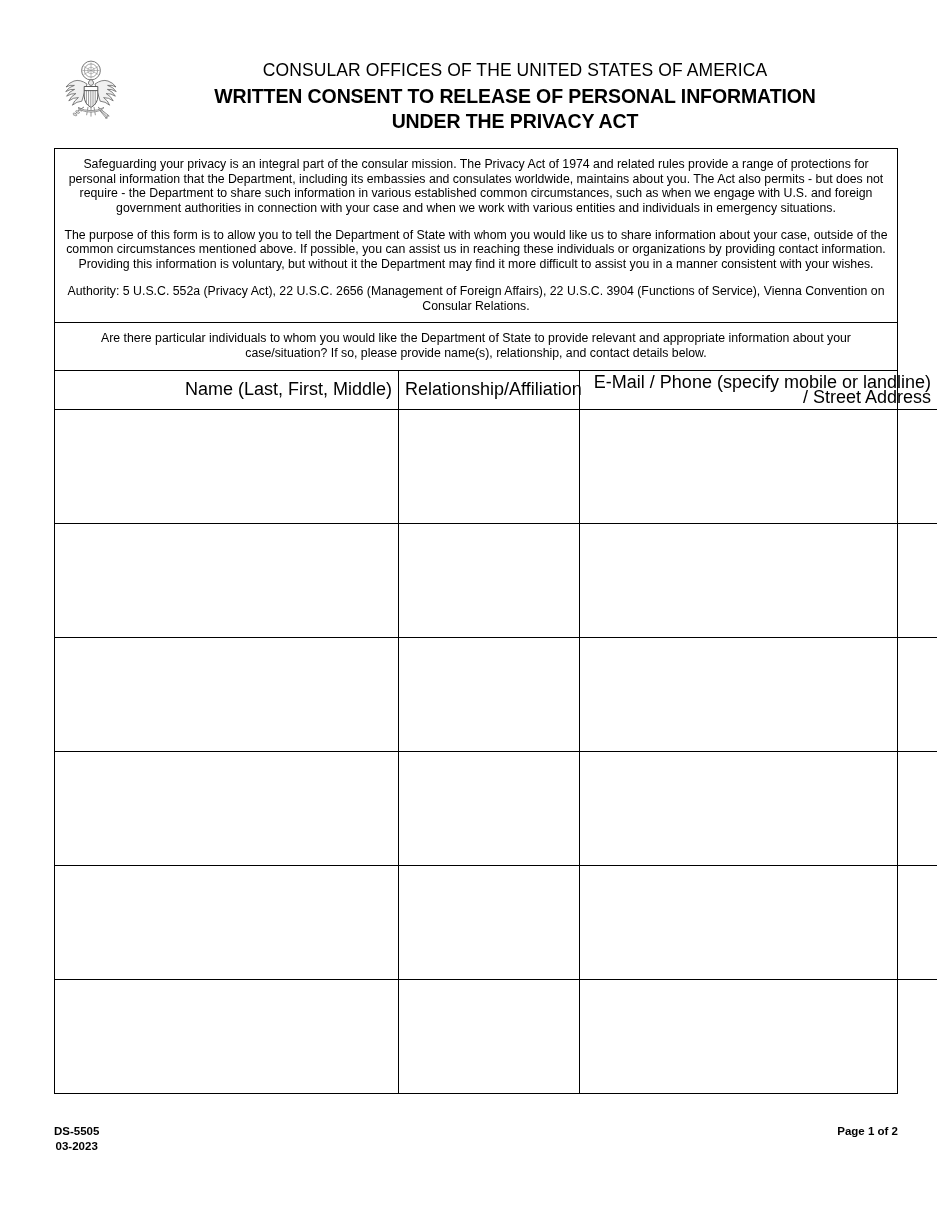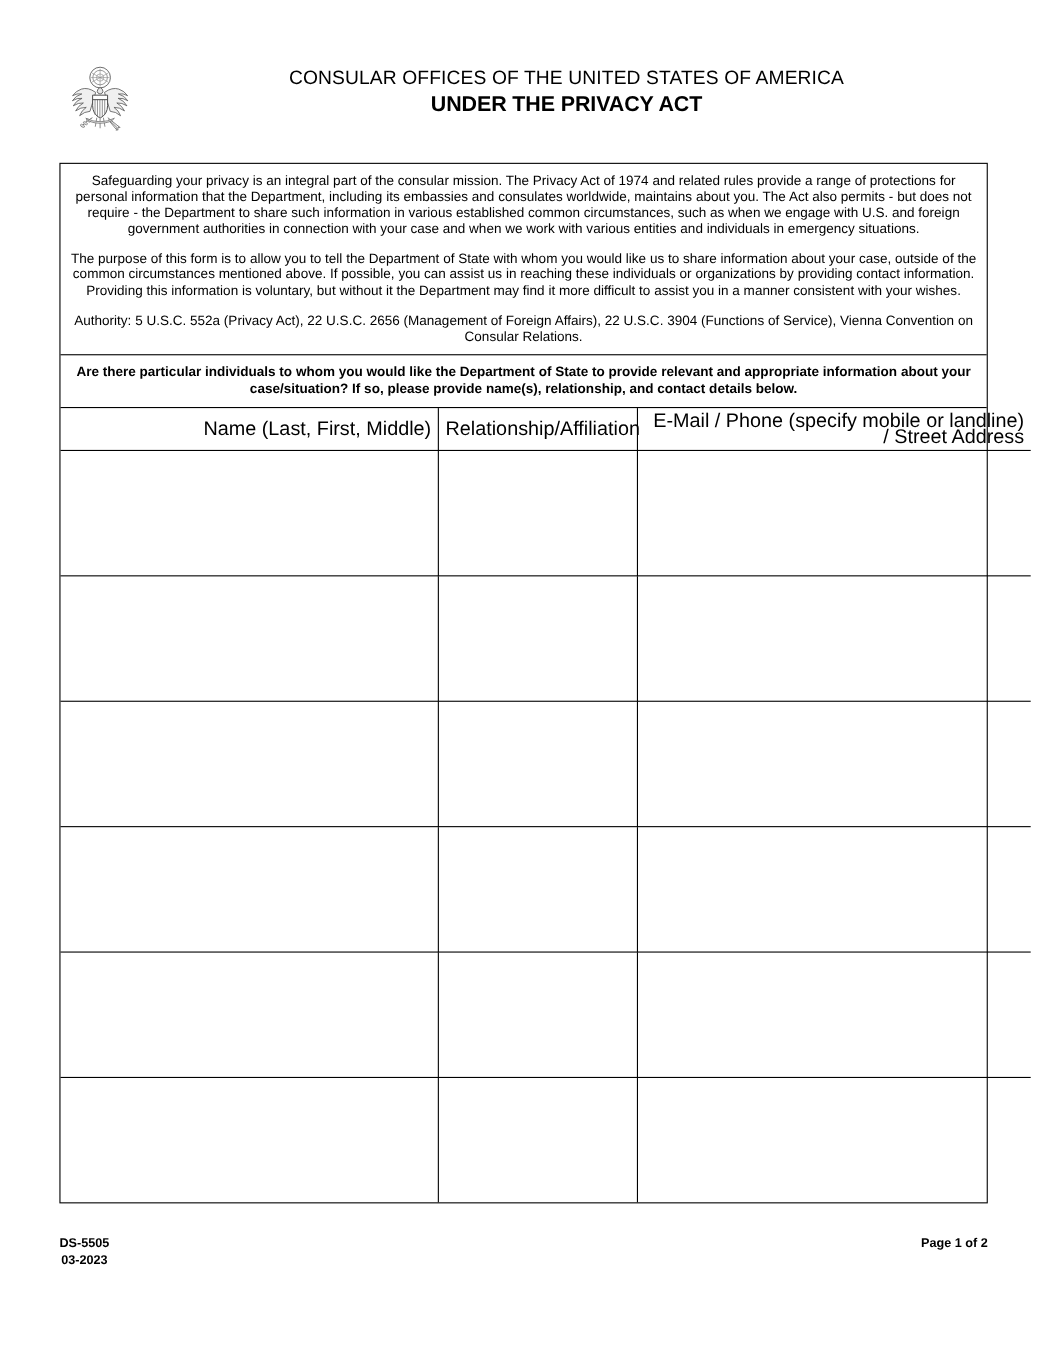--- a/index.html
+++ b/index.html
@@ -91,21 +91,21 @@
     text-align: center;
     margin: 0 0 12.5px 0;
   }
   .para:last-child { margin-bottom: 0; }
   .u { text-decoration: underline; }
 
   .question-block {
     padding: 8px 7px 9px 7px;
     border-bottom: 1px solid #000;
   }
-  .question-block .para { margin-bottom: 0; font-weight: bold; }
+  .question-block .para { margin-bottom: 0; }
 
   
   table.grid {
     width: 100%;
     border-collapse: collapse;
     table-layout: fixed;
   }
   table.grid th,
   table.grid td {
     border: 1px solid #000;
@@ -206,20 +206,21 @@
 
           <path d="M28 50 l-1.4 8.2 M31 50.8 l0 8.8 M34 50 l1.4 8.2" stroke="#6a6a6a" stroke-width="0.7"></path>
 
           <path d="M18 50.5 q13 6.4 26 0 q-3 4.2 -13 4.6 q-10 -0.4 -13 -4.6 z" fill="#f4f4f4" stroke="#6a6a6a" stroke-width="0.7"></path>
         </g>
       </svg>
     </div>
 
     <div class="header-text">
       <div class="line-consular">CONSULAR OFFICES OF THE UNITED STATES OF AMERICA</div>
+      <div class="line-title">WRITTEN CONSENT TO RELEASE OF PERSONAL INFORMATION</div>
       <div class="line-title2">UNDER THE PRIVACY ACT</div>
     </div>
   </div>
 
   <div class="frame">
 
     <div class="intro-block">
       <p class="para">Safeguarding your privacy is an integral part of the consular mission. The Privacy Act of 1974 and related rules provide a range of protections for personal information that the Department, including its embassies and consulates worldwide, maintains about you. The Act also permits - but does not require - the Department to share such information in various established common circumstances, such as when we engage with U.S. and foreign government authorities in connection with your case and when we work with various entities and individuals in emergency situations.</p>
       <p class="para">The purpose of this form is to allow you to tell the Department of State with whom you would like us to share information about your case, outside of the common circumstances mentioned above.  If possible, you can assist us in reaching these individuals or organizations by providing contact information. Providing this information is voluntary, but without it the Department may find it more difficult to assist you in a manner consistent with your wishes.</p>
       <p class="para">Authority: 5 U.S.C. 552a (Privacy Act), 22 U.S.C. 2656 (Management of Foreign Affairs), 22 U.S.C. 3904 (Functions of Service), Vienna Convention on Consular Relations.</p>

